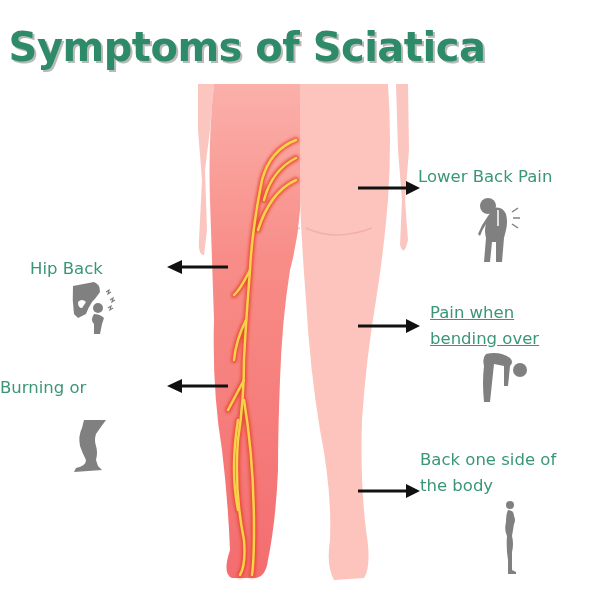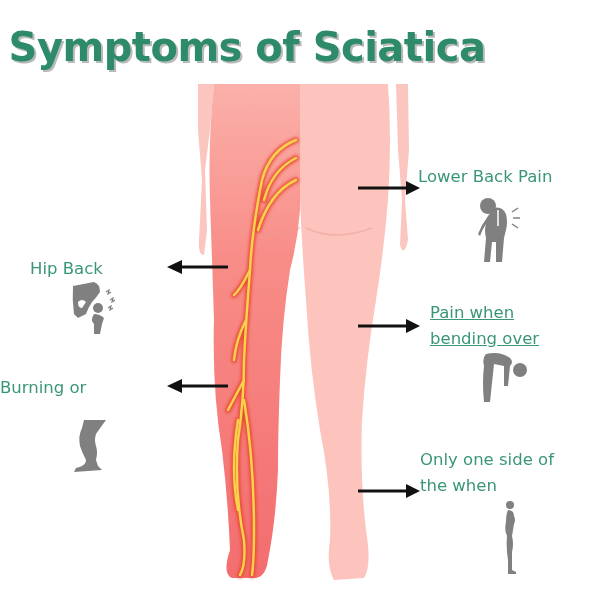--- a/index.html
+++ b/index.html
@@ -98,22 +98,22 @@
 </div>
 
 <div class="label" style="left:418px; top:164px; width:182px; color:#3a9679;">
   <span>Lower Back Pain</span>
 </div>
 <div class="label" style="left:430px; top:300px; width:150px; color:#3a9679;text-decoration:underline;">
   <div>Pain when</div>
   <div>bending over</div>
 </div>
 <div class="label" style="left:420px; top:447px; width:170px; color:#3a9679;">
-  <div>Only one side of</div>
-  <div>the when</div>
+  <div>Back one side of</div>
+  <div>the body</div>
 </div>
 
 <svg class="icon" style="left:70px; top:280px;" width="54" height="56" viewBox="0 0 54 56">
   <g fill="#808080">
     <path d="M3 6 L24 2 Q30 4 30 12 Q26 18 22 22 Q18 28 16 34 L8 38 L4 34 Q2 20 3 6 Z"></path>
     <path d="M8 22 Q12 18 16 22 L12 28 Q8 28 8 22 Z" fill="#ffffff"></path>
     <circle cx="28" cy="28" r="5"></circle>
     <path d="M24 34 Q30 34 34 38 L32 44 L30 54 L24 54 L24 44 Q20 40 24 34 Z"></path>
   </g>
   <g stroke="#808080" stroke-width="1.2" fill="none">

